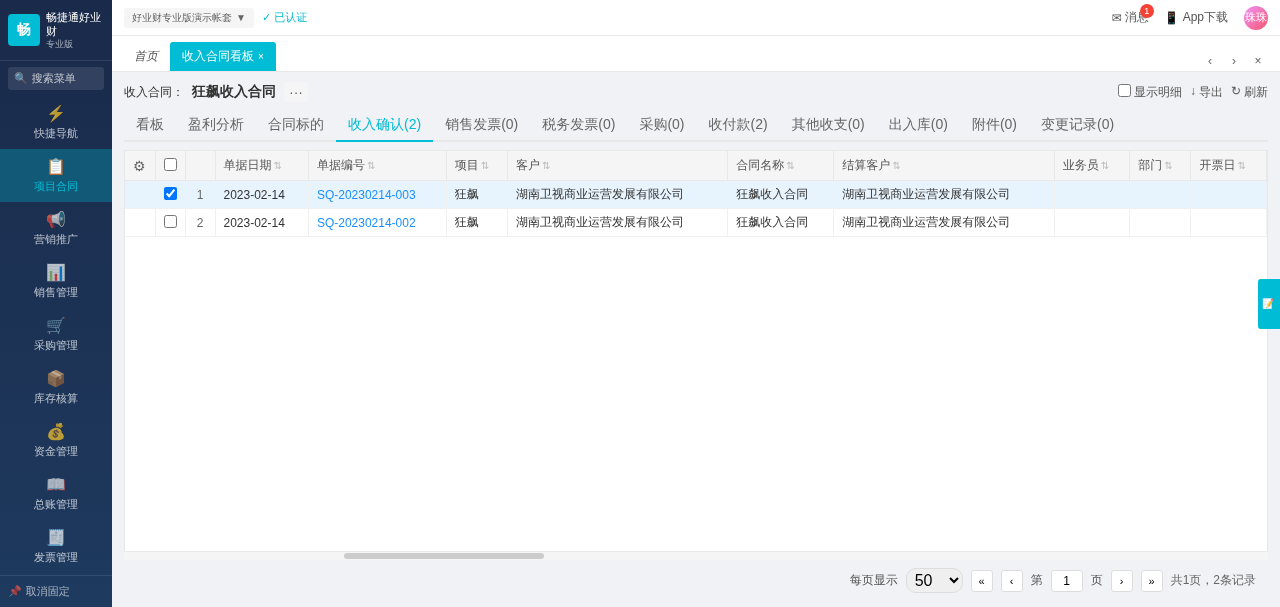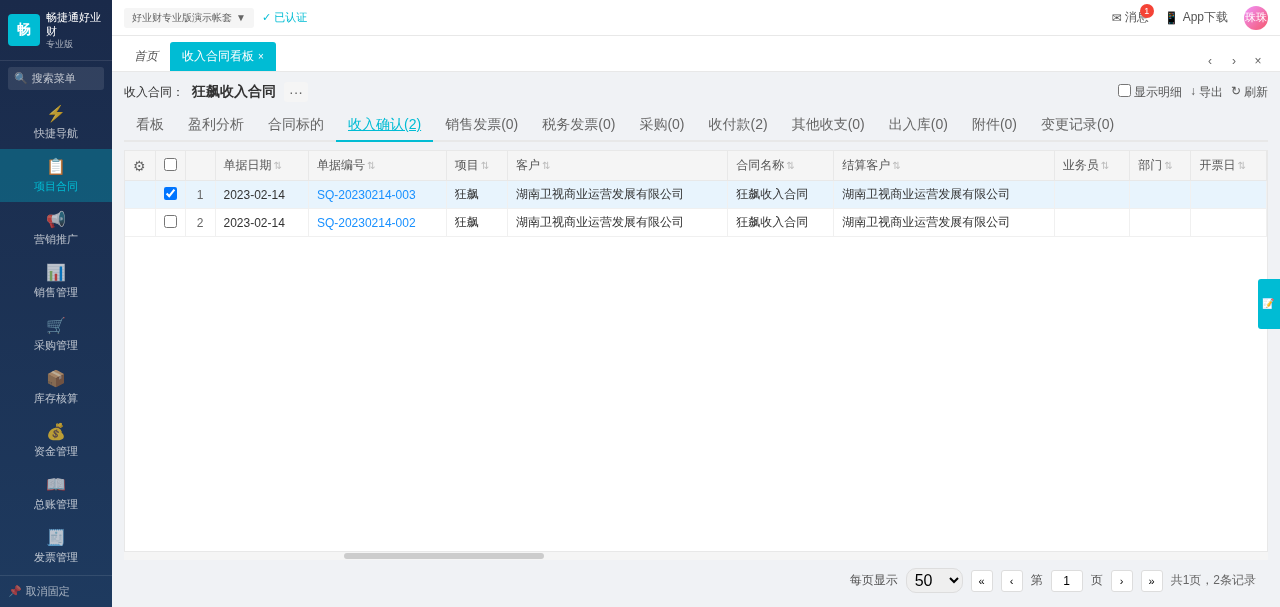--- a/index.html
+++ b/index.html
@@ -53,21 +53,21 @@
     .status-btns { display: flex; gap: 4px; margin-left: 8px; }
     .status-btn { padding: 2px 8px; border: 1px solid #ddd; border-radius: 3px; font-size: 11px; cursor: pointer; color: #666; background: white; }
     .status-btn.partial { background: #ff9800; color: white; border-color: #ff9800; }
     .status-btn.confirmed { background: white; color: #00bcd4; border-color: #00bcd4; }
     .header-right { margin-left: auto; display: flex; align-items: center; gap: 8px; }
     .header-action-btn { display: flex; align-items: flex-start; gap: 3px; font-size: 12px; color: #555; cursor: pointer; }
 
     
     .inner-tabs { display: flex; border-bottom: 2px solid #e8e8e8; margin-bottom: 8px; gap: 0; }
     .inner-tab { padding: 6px 12px; font-size: 14px; color: #666; cursor: pointer; white-space: nowrap; border-bottom: 2px solid transparent; margin-bottom: -2px; }
-    .inner-tab.active { color: #00bcd4; border-bottom: 2px solid #00bcd4; text-decoration: underline; }
+    .inner-tab.active { color: #00bcd4; border-bottom: 2px solid #00bcd4; }
 
     
     .table-container { flex: 1; overflow: auto; background: white; border: 1px solid #e8e8e8; }
     .data-table { width: 100%; border-collapse: collapse; font-size: 12px; min-width: 800px; }
     .data-table th { background: #f5f5f5; padding: 6px 8px; text-align: left; border-bottom: 1px solid #e8e8e8; border-right: 1px solid #e8e8e8; white-space: nowrap; font-weight: normal; color: #555; position: sticky; top: 0; z-index: 1; }
     .data-table td { padding: 5px 8px; border-bottom: 1px solid #f0f0f0; border-right: 1px solid #f0f0f0; white-space: nowrap; }
     .data-table tr.selected td { background: #e8f4fd; }
     .th-actions { width: 30px; }
     .th-check { width: 30px; }
     .th-num { width: 30px; }

